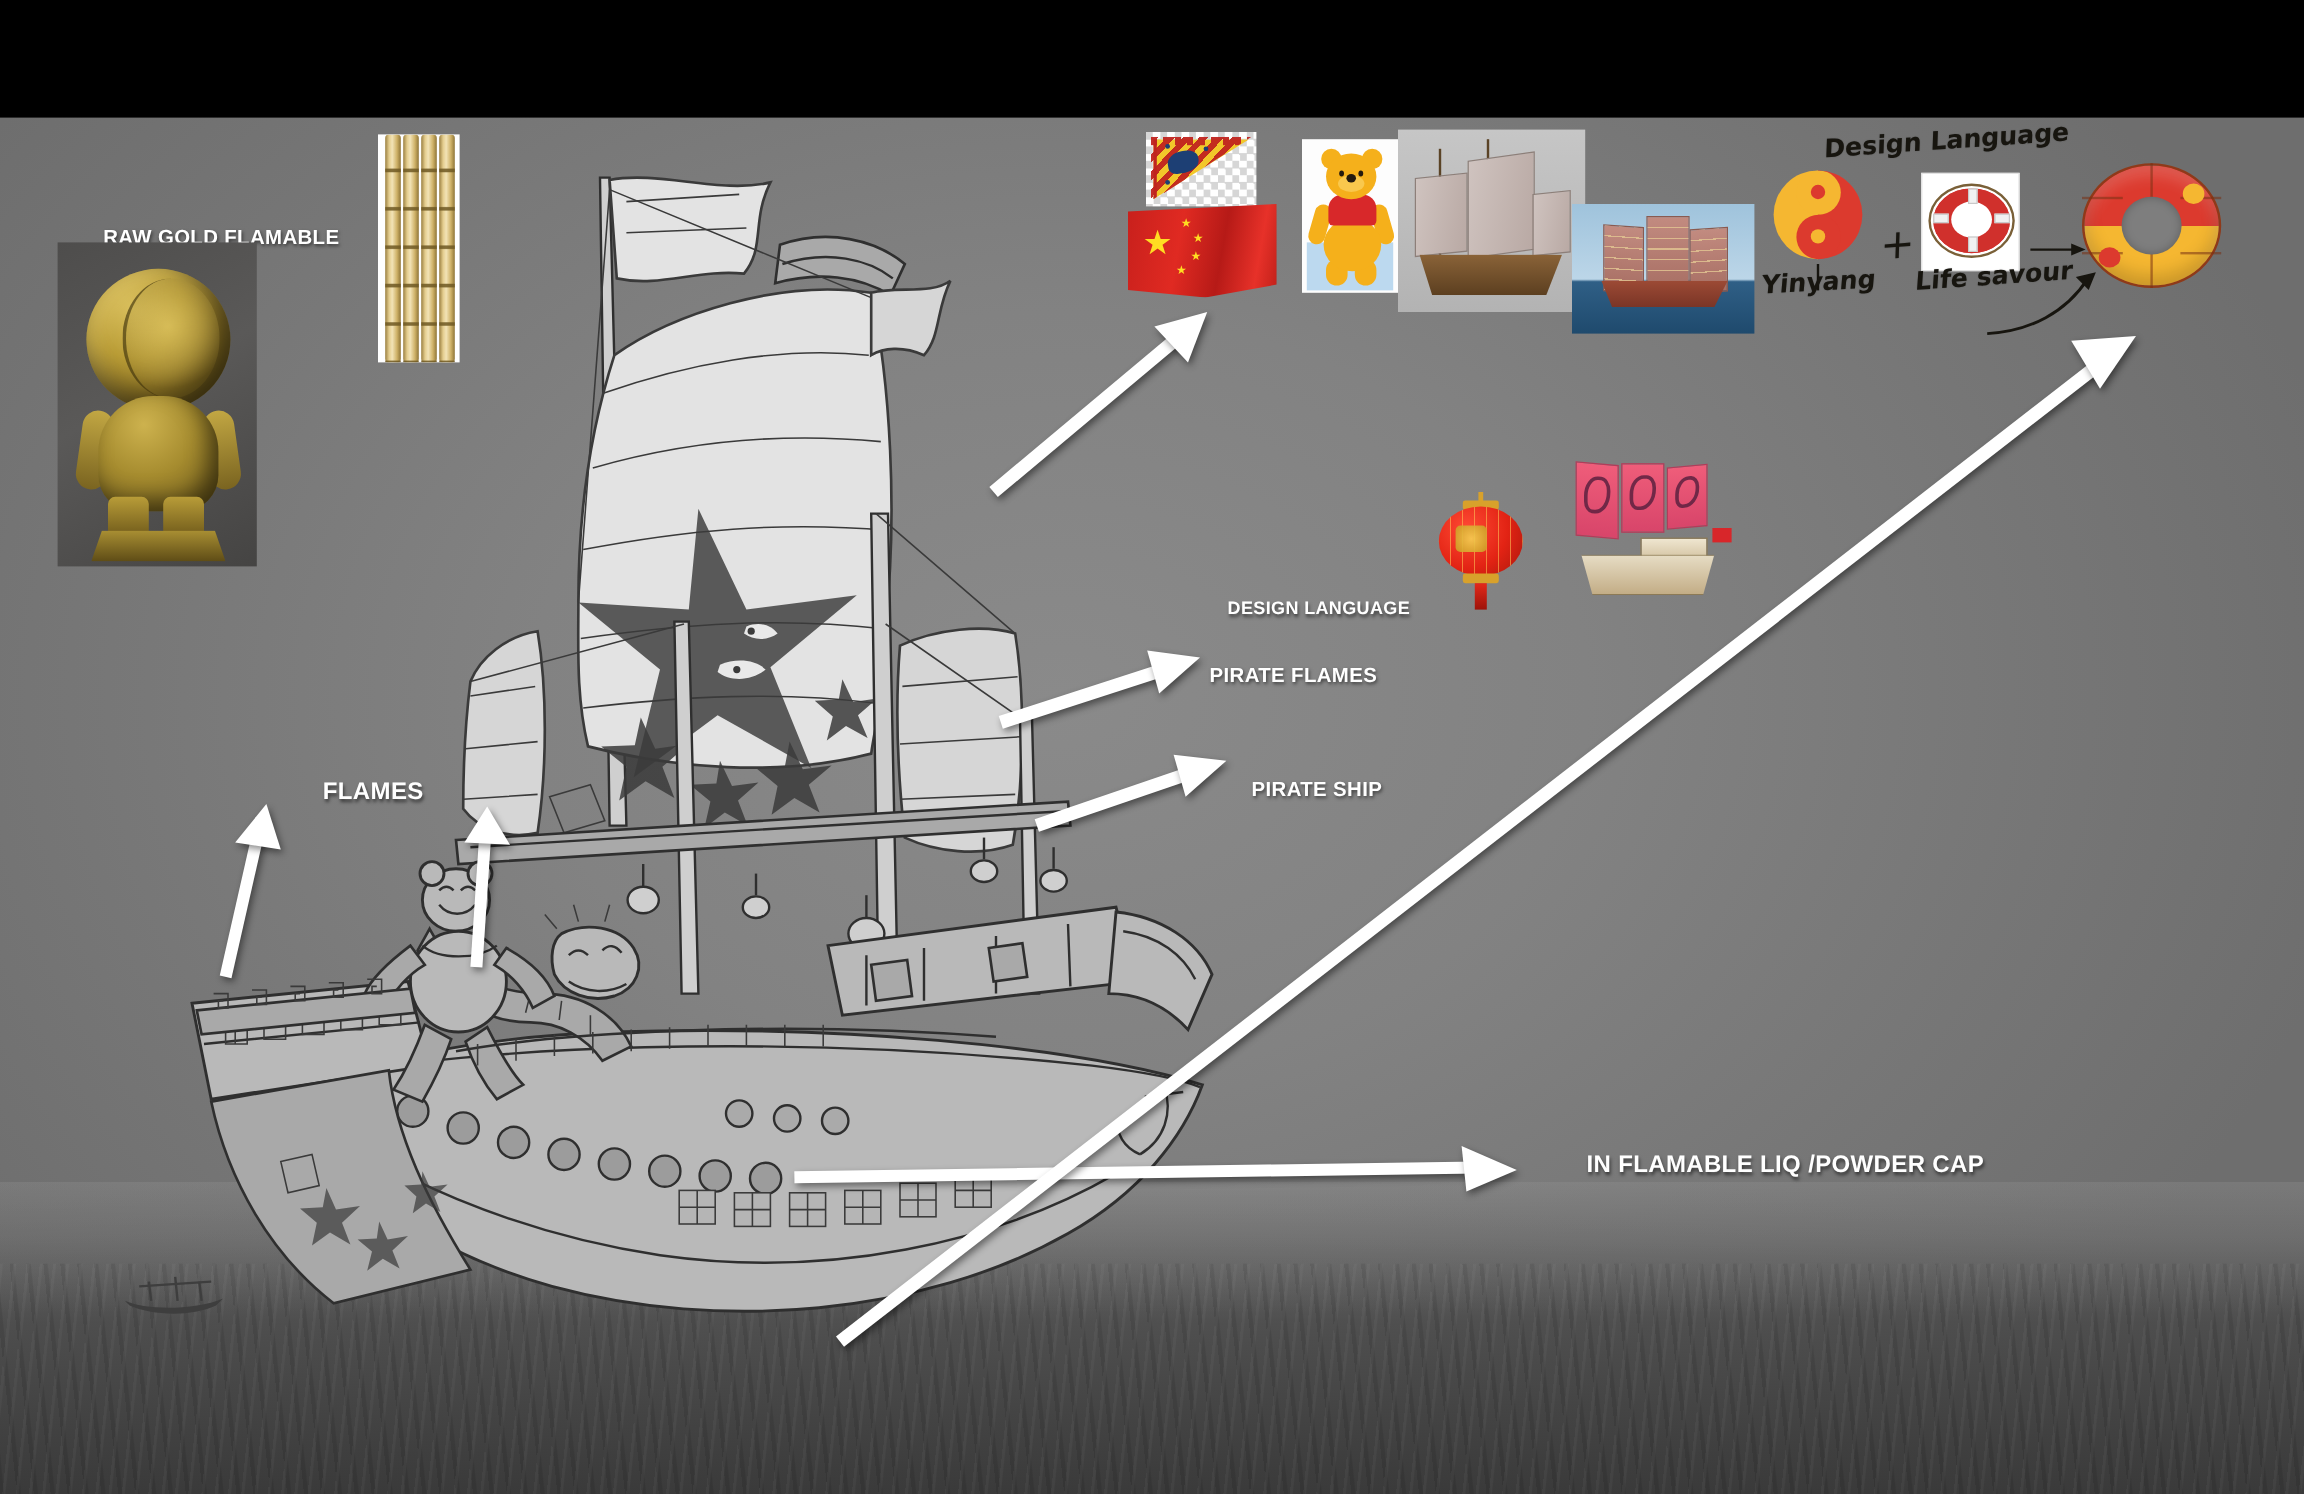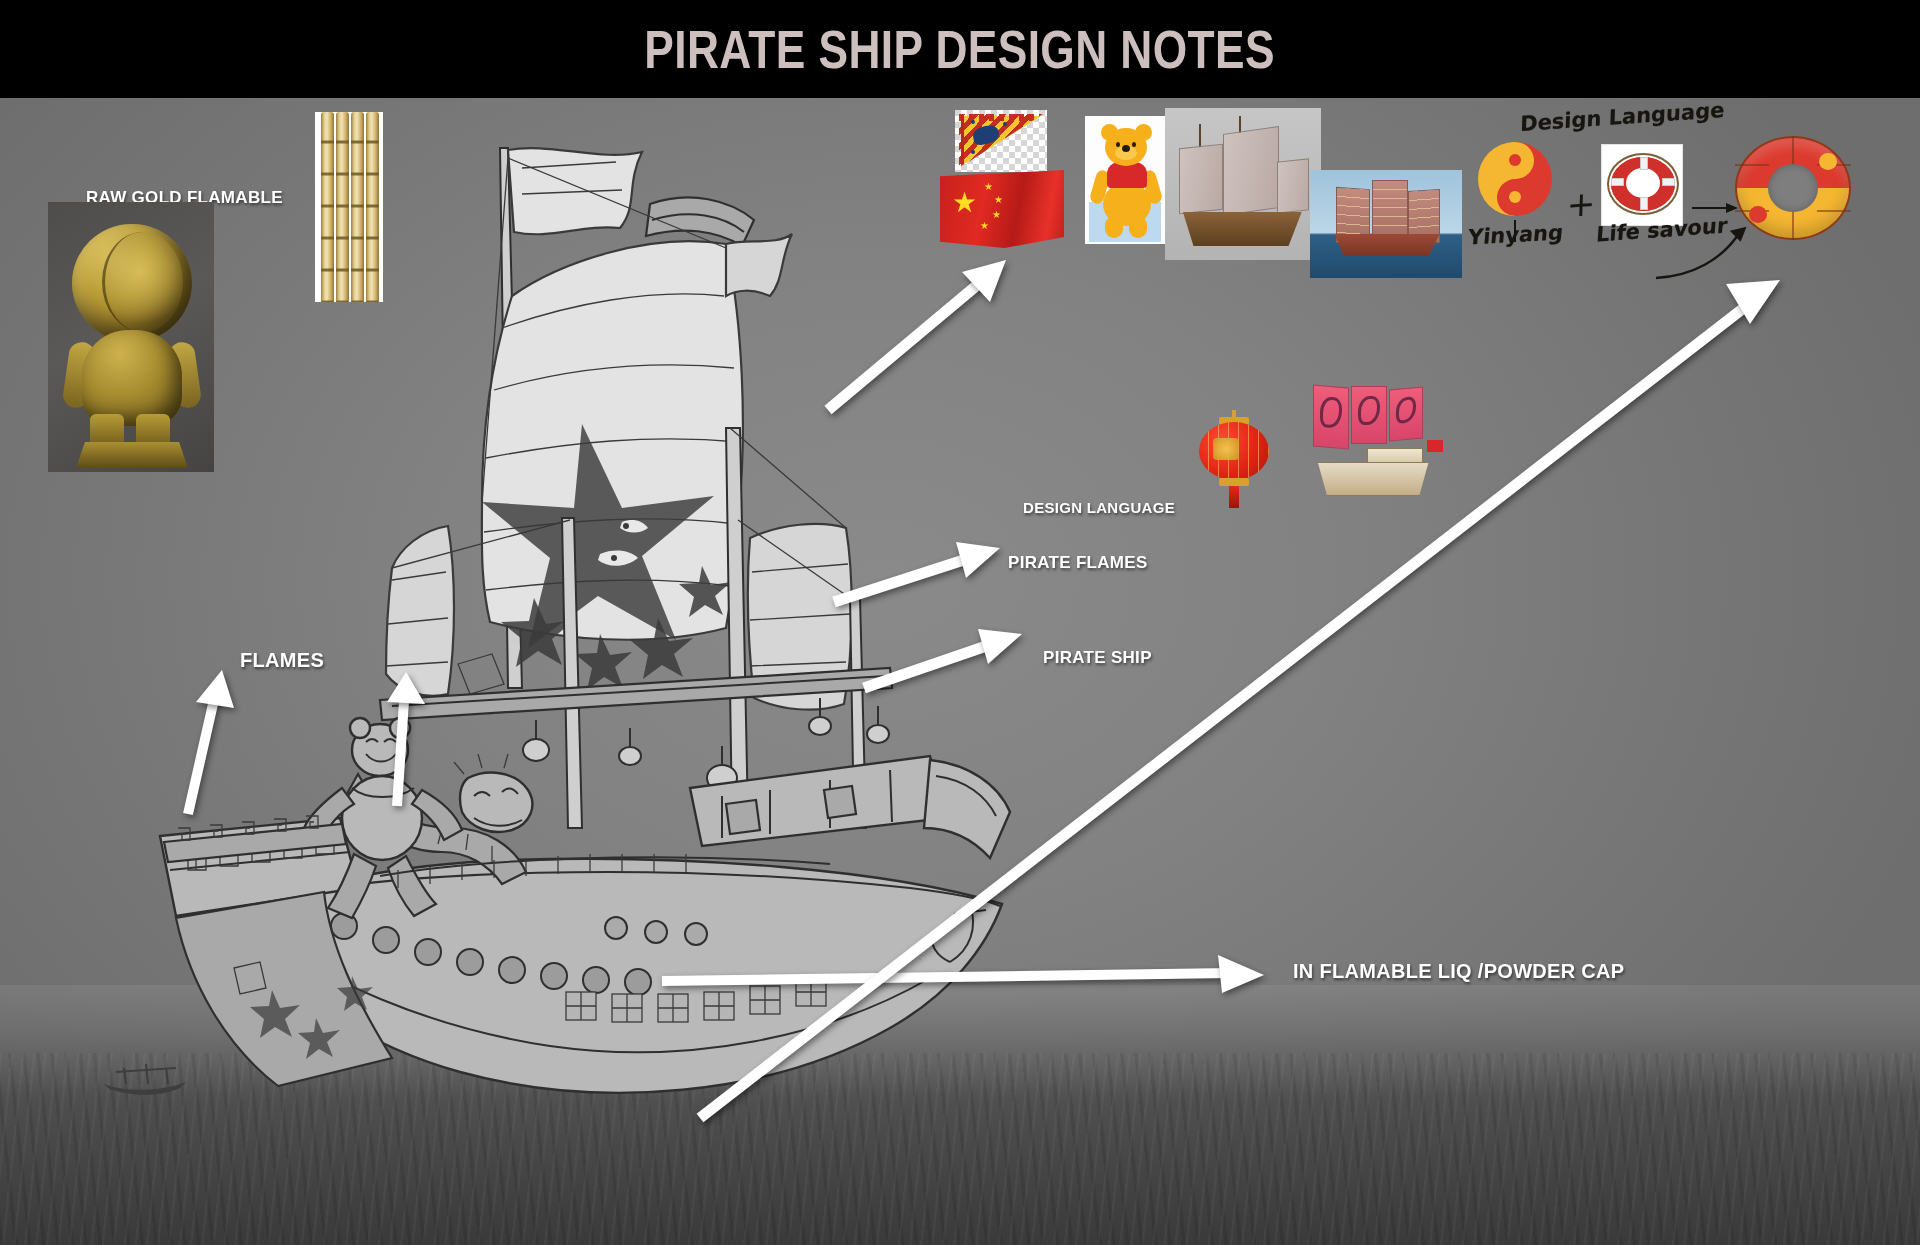--- a/index.html
+++ b/index.html
@@ -61,21 +61,21 @@
   
   .label {
     color:#fff;
     font-weight:bold;
     font-size:17px;
     letter-spacing:0.3px;
     text-shadow:1px 2px 3px rgba(0,0,0,.55);
     white-space:nowrap;
   }
   .label.sm { font-size:15px; }
-  .label.lg { font-size:20px; }
+  .label.lg { font-size:20px;margin-left:29px; }
 
   
   .hand {
     color:#17150f;
     font-family:"DejaVu Sans", sans-serif;
     font-size:21px;
     font-weight:600;
     white-space:nowrap;
     transform:rotate(-4deg) skewX(-6deg);
     text-shadow:0 0 1px rgba(0,0,0,.3);
@@ -363,23 +363,20 @@
   .mast{ fill:#cfcfcf; stroke:#2f2f2f; stroke-width:2; }
 
   
   #small-boat{ left:100px; top:960px; width:92px; height:40px; }
 </style>
 </head>
 <body>
 
 <div id="board">
 
-  <div id="header">
-    <div class="title">PIRATE SHIP DESIGN NOTES</div>
-  </div>
 
   <div id="canvas">
 
     <div id="sea"></div>
 
     <div class="abs label" style="left:86px; top:90px;">RAW GOLD FLAMABLE</div>
     <div class="pic" id="gold-pic">
       <div class="gold-figure">
         <div class="gold-arm l"></div>
         <div class="gold-arm r"></div>

